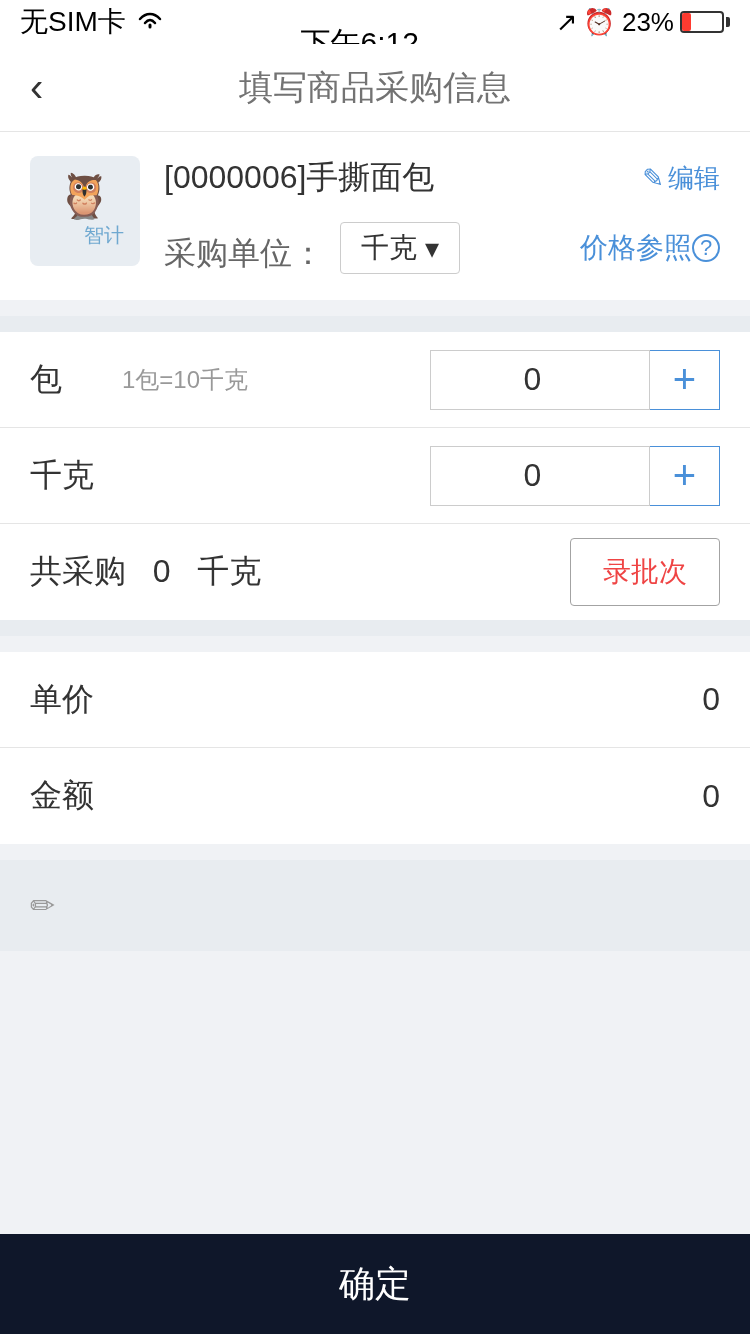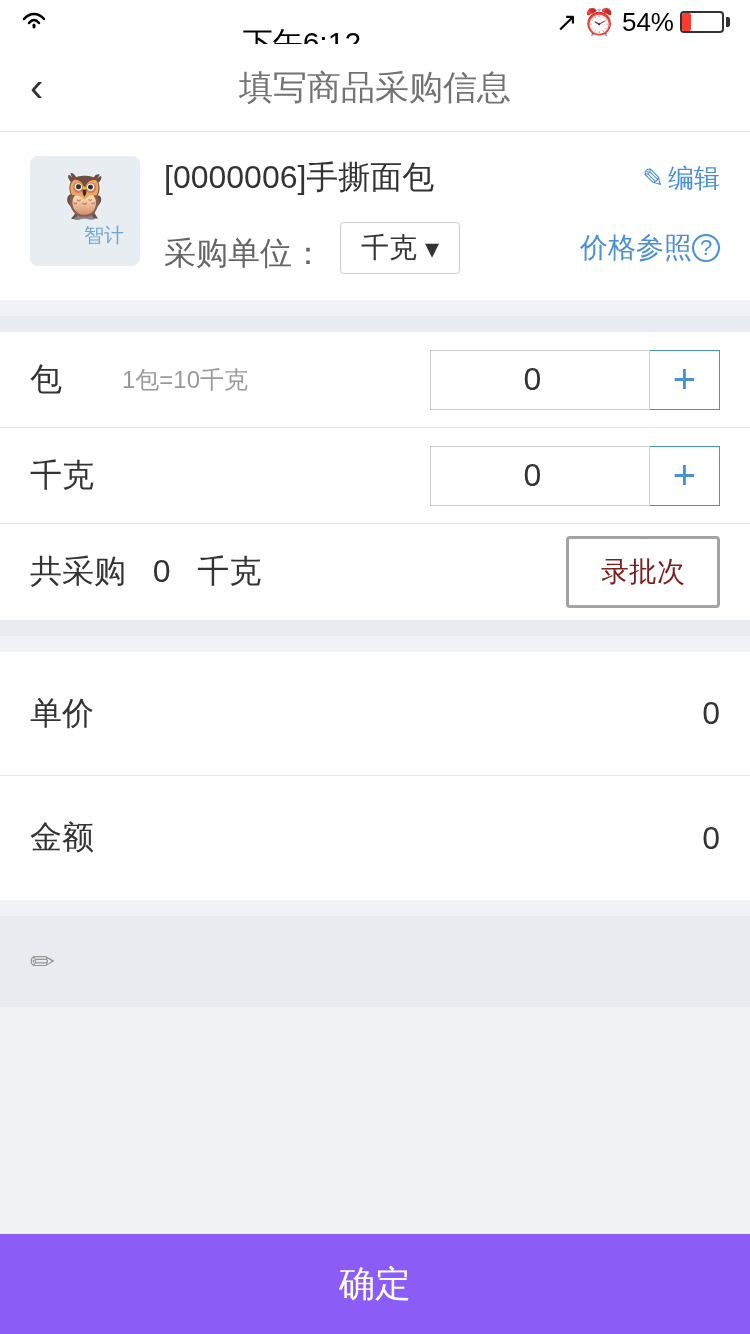--- a/index.html
+++ b/index.html
@@ -221,39 +221,39 @@
       align-items: center;
       padding: 0 30px;
       height: 96px;
     }
     .summary-text {
       font-size: 32px;
       color: #333;
     }
     .batch-btn {
       margin-left: auto;
-      border: 3px solid #a3a3a3;
-      color: #7f1d1d;
+      border: 1px solid #a3a3a3;
+      color: #ef4444;
       background: #fff;
       padding: 14px 32px;
       font-size: 28px;
       border-radius: 4px;
       cursor: pointer;
     }
 
     
     .price-section {
       background: #fff;
       margin-top: 16px;
     }
     .price-row {
       display: flex;
       align-items: center;
       padding: 12px 30px;
-      height: 124px;
+      height: 96px;
       border-bottom: 1px solid #e5e5e5;
     }
     .price-row:last-child {
       border-bottom: none;
     }
     .price-row-label {
       font-size: 32px;
       color: #333;
     }
     .price-row-value {
@@ -287,51 +287,52 @@
       flex: 1;
       min-height: 280px;
     }
 
     
     .confirm-btn-wrap {
       position: fixed;
       bottom: 0;
       left: 0;
       width: 750px;
-      background: #8b5cf6;
+      background: #0f172a;
       height: 100px;
       display: flex;
       align-items: center;
       justify-content: center;
       cursor: pointer;
     }
     .confirm-btn-text {
       font-size: 36px;
       color: #fff;
       font-weight: 400;
     }
   </style>
 </head>
 <body>
 
 <div class="status-bar">
   <div class="status-left">
+    <span>无SIM卡</span>
     <span>
       <svg width="28" height="20" viewBox="0 0 28 20">
         <path d="M14 16 Q14 14 14 14" stroke="#000" stroke-width="3" stroke-linecap="round" fill="none"></path>
         <path d="M9 12 Q11.5 9 14 9 Q16.5 9 19 12" stroke="#000" stroke-width="2.5" stroke-linecap="round" fill="none"></path>
         <path d="M4 8 Q8.5 3 14 3 Q19.5 3 24 8" stroke="#000" stroke-width="2.5" stroke-linecap="round" fill="none"></path>
       </svg>
     </span>
   </div>
   <div class="status-center">下午6:12</div>
   <div class="status-right">
     <span>↗</span>
     <span>⏰</span>
-    <span>54%</span>
+    <span>23%</span>
     <div class="battery-icon">
       <div class="battery-body">
         <div class="battery-fill"></div>
       </div>
       <div class="battery-tip"></div>
     </div>
   </div>
 </div>
 
 <div class="nav-bar">

